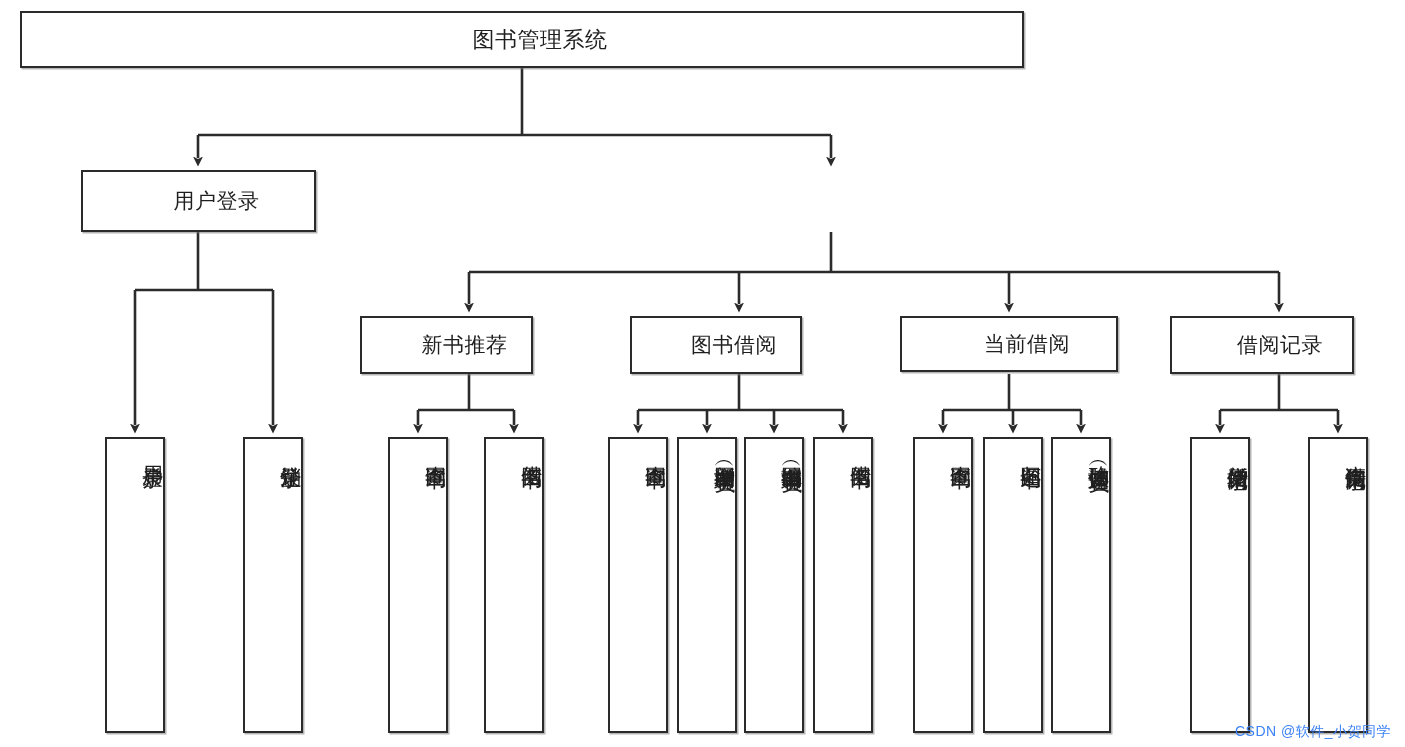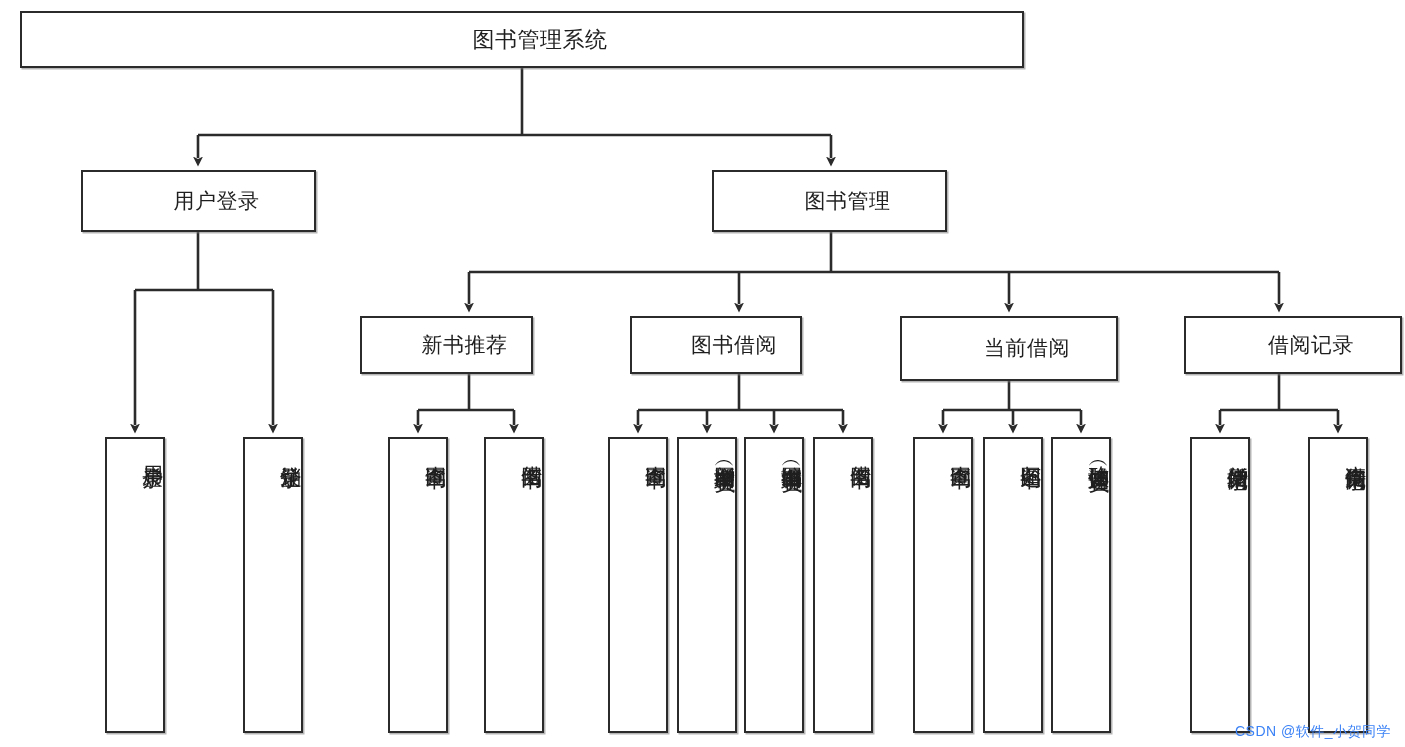--- a/index.html
+++ b/index.html
@@ -123,34 +123,31 @@
     </g>
   </svg>
 
   <div class="node root" style="left:20px; top:11px; width:1004px; height:57px;">
     <span class="label">图书管理系统</span>
   </div>
 
   <div class="node" style="left:81px; top:170px; width:235px; height:62px;">
     <span class="label">用户登录</span>
   </div>
-  <div class="node" style="left:712px; top:170px; width:235px; height:62px;">
-    <span class="label">图书管理</span>
-  </div>
 
   <div class="node" style="left:360px; top:316px; width:173px; height:58px;">
     <span class="label">新书推荐</span>
   </div>
   <div class="node" style="left:630px; top:316px; width:172px; height:58px;">
     <span class="label">图书借阅</span>
   </div>
-  <div class="node" style="left:900px; top:316px; width:218px; height:65px;">
+  <div class="node" style="left:900px; top:316px; width:218px; height:56px;">
     <span class="label">当前借阅</span>
   </div>
-  <div class="node" style="left:1170px; top:316px; width:218px; height:58px;margin-left:14px;">
+  <div class="node" style="left:1170px; top:316px; width:184px; height:58px;">
     <span class="label">借阅记录</span>
   </div>
 
   <div class="node leaf" style="left:105px; top:437px; width:60px; height:296px;">
     <span class="label">用户登录</span>
   </div>
   <div class="node leaf" style="left:243px; top:437px; width:60px; height:296px;">
     <span class="label">注销登录</span>
   </div>
 

